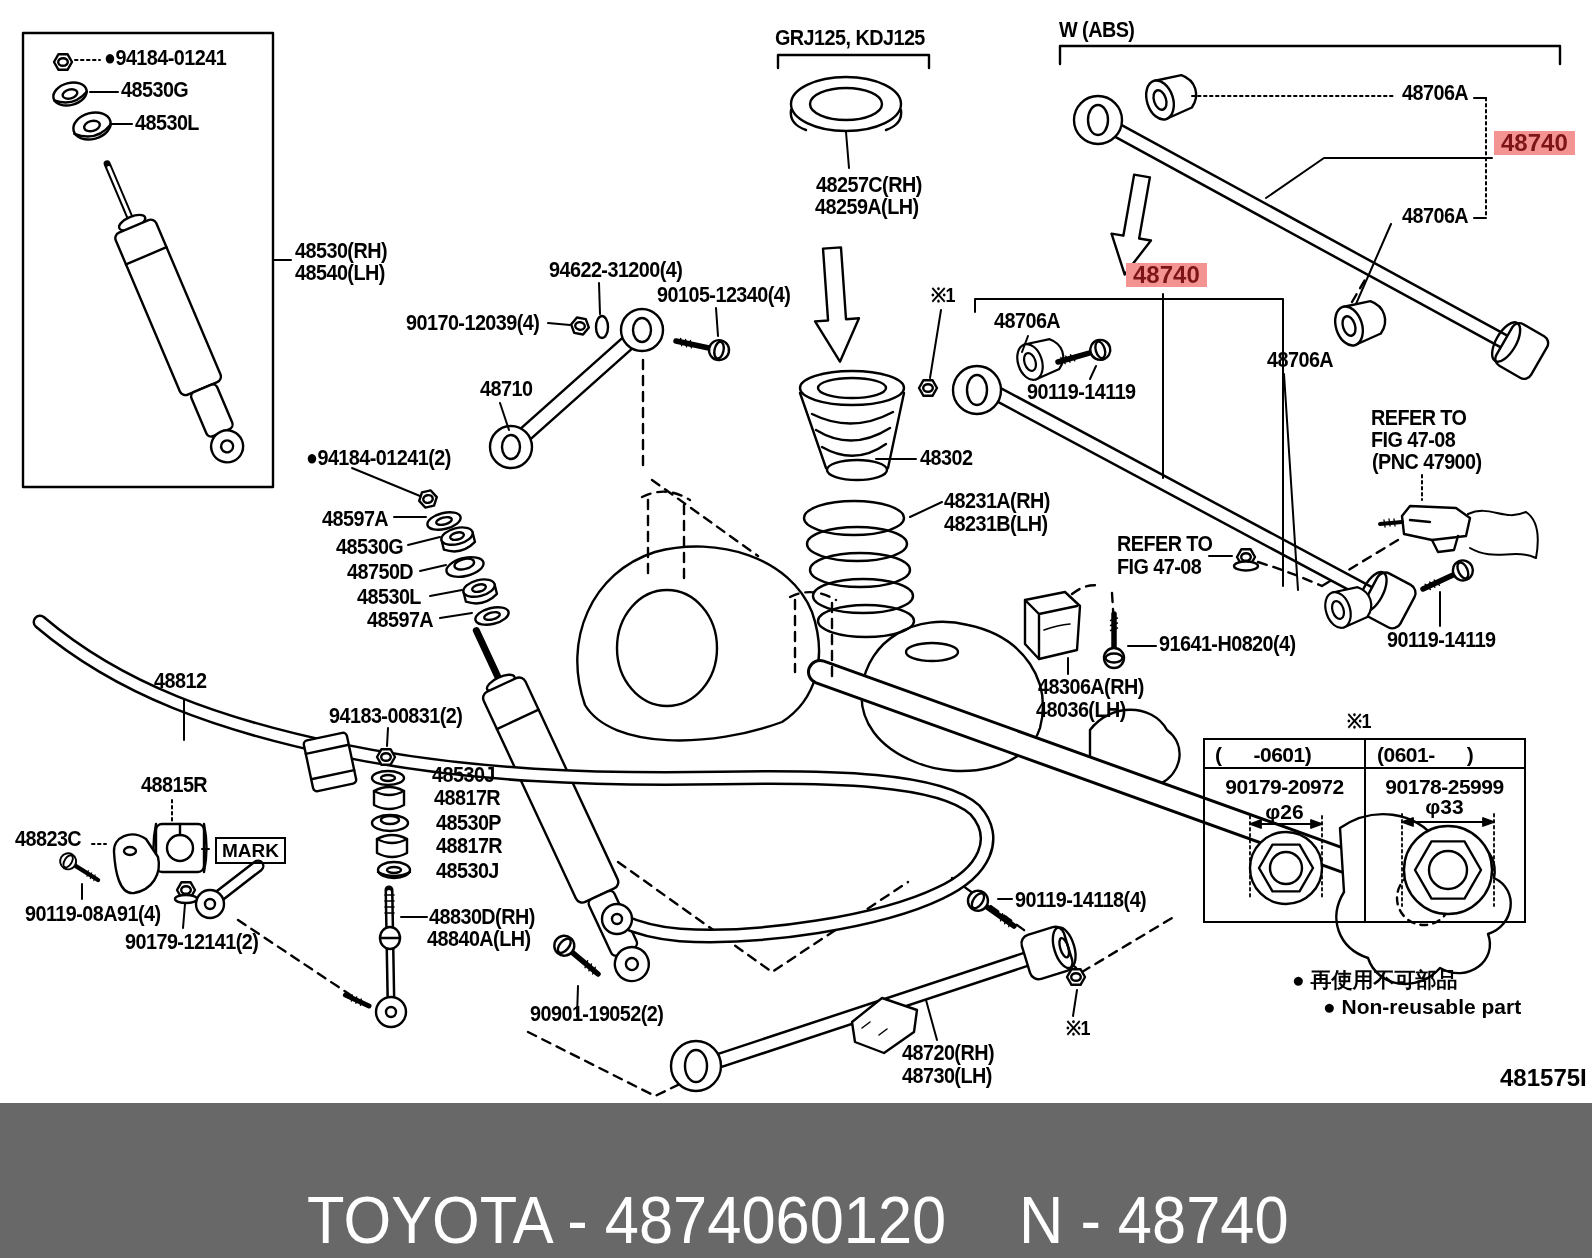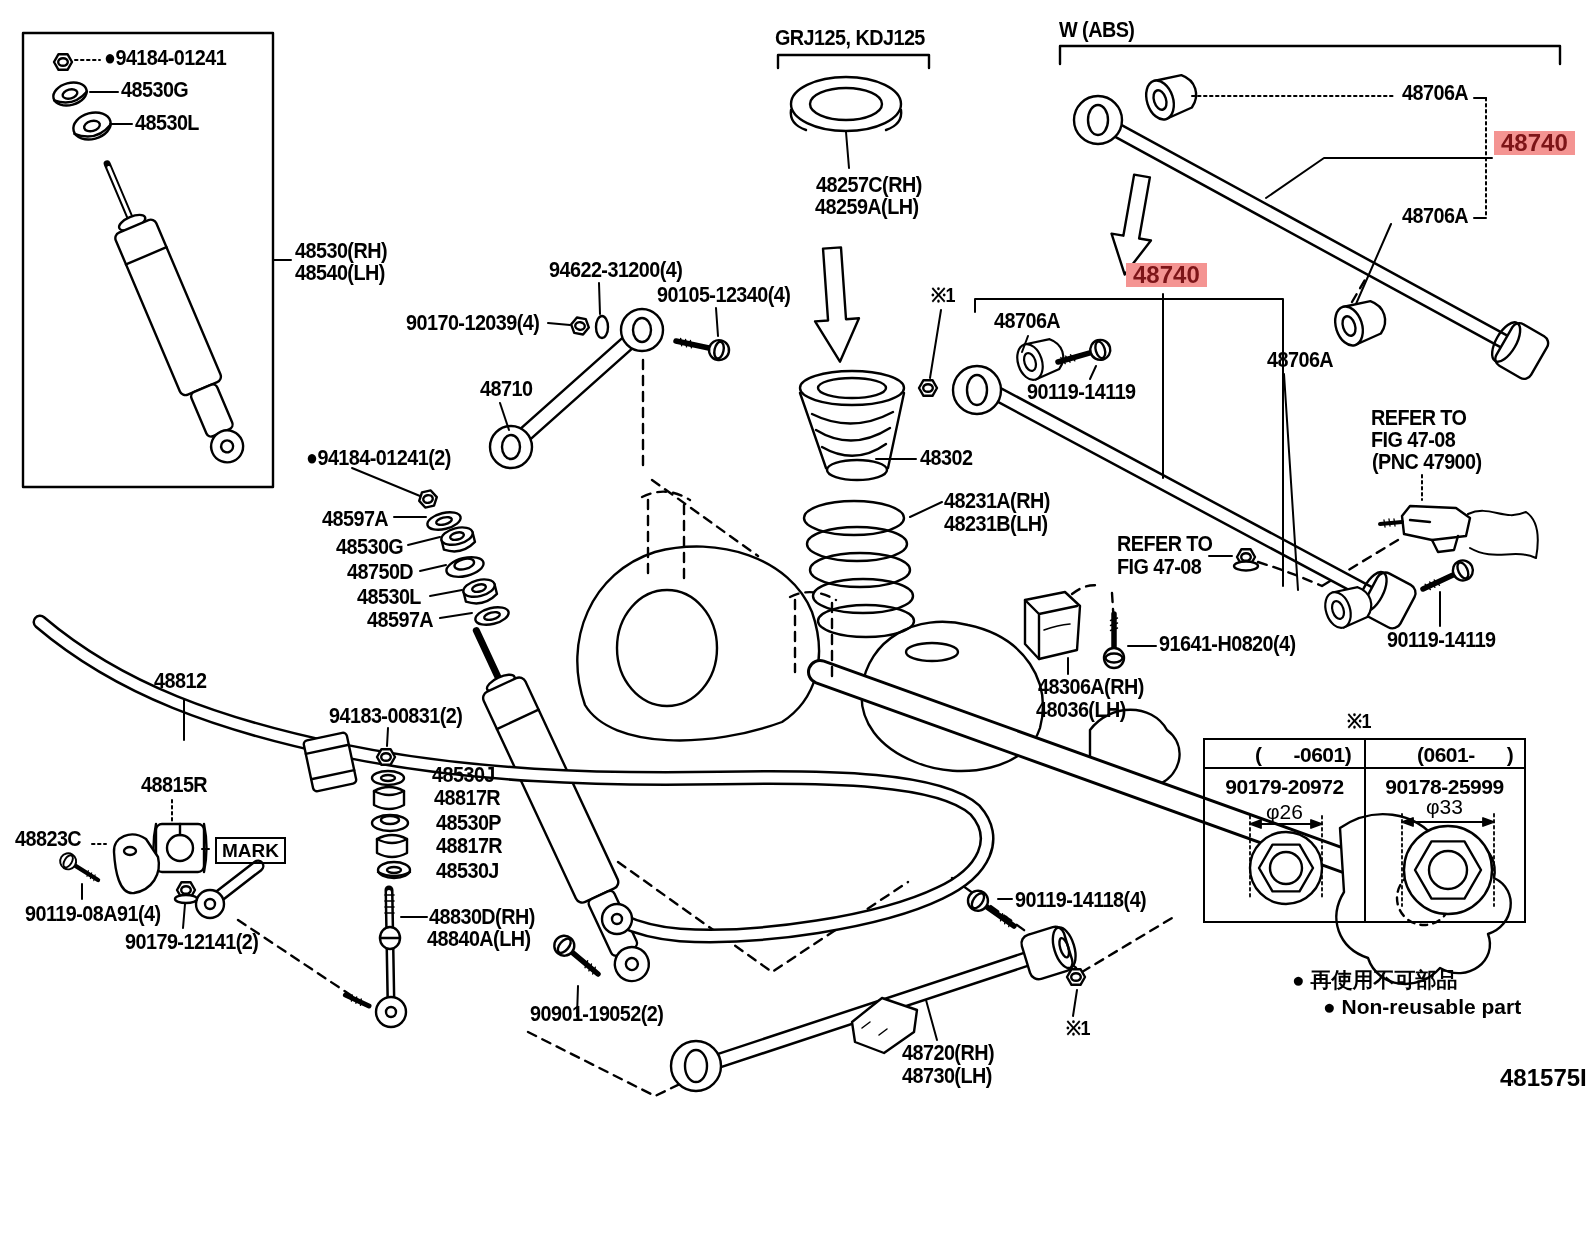--- a/index.html
+++ b/index.html
@@ -13,24 +13,24 @@
   .note { font-size:20px; }
   .hl { background:var(--highlight_bg); color:var(--highlight_fg); font-size:24px;
         padding:0 7px; transform:none; letter-spacing:0; }
   .markbox { border:2.5px solid #000; padding:2px 5px; font-size:19px; transform:none; letter-spacing:0; }
   .legend-line { position:absolute; font-weight:bold; font-size:21px; white-space:nowrap; }
   .code { position:absolute; font-weight:bold; font-size:24px; letter-spacing:0; }
   .tbl { position:absolute; left:1203px; top:738px; width:319px; height:181px; border:2.5px solid #000; }
   .tbl .vline { position:absolute; left:159px; top:0; bottom:0; border-left:2.5px solid #000; }
   .tbl .hline { position:absolute; top:27px; left:0; right:0; border-top:2.5px solid #000; }
   .tbl-range { position:absolute; top:3px; font-weight:bold; font-size:21px; white-space:pre;
-               letter-spacing:-0.5px;margin-left:40px; }
+               letter-spacing:-0.5px; }
   .tbl-part { position:absolute; top:35px; width:159px; text-align:center; font-weight:bold;
               font-size:21px; letter-spacing:-0.5px; }
-  .tbl-dia  { position:absolute; top:60px; width:159px; text-align:center; font-weight:normal;
+  .tbl-dia  { position:absolute; top:60px; width:159px; text-align:center; font-weight:bold;
               font-size:21px; }
   .footer { position:absolute; left:0; top:1103px; width:1592px; height:155px; background:var(--footer_bg); }
   .footer span { position:absolute; top:84px; color:var(--footer_fg); font-size:66px; font-weight:400;
                  white-space:nowrap; transform:scaleX(0.93); transform-origin:left top; line-height:1.0; }
 </style>
 </head>
 <body>
 
 <div class="page">
 
@@ -478,14 +478,18 @@
     <div class="tbl-part" style="left:0">90179-20972</div>
     <div class="tbl-part" style="left:160px">90178-25999</div>
     <div class="tbl-dia" style="left:0">φ26</div>
     <div class="tbl-dia" style="left:160px;top:55px">φ33</div>
   </div>
 
   <div class="legend-line" style="left:1292px;top:966px">● 再使用不可部品</div>
   <div class="legend-line" style="left:1323px;top:995px">● Non-reusable part</div>
   <div class="code" style="left:1500px;top:1064px">481575I</div>
 
+  <div class="footer">
+    <span style="left:307px">TOYOTA - 4874060120</span>
+    <span style="left:1019px">N - 48740</span>
+  </div>
 
 </div>
 
 </body></html>

